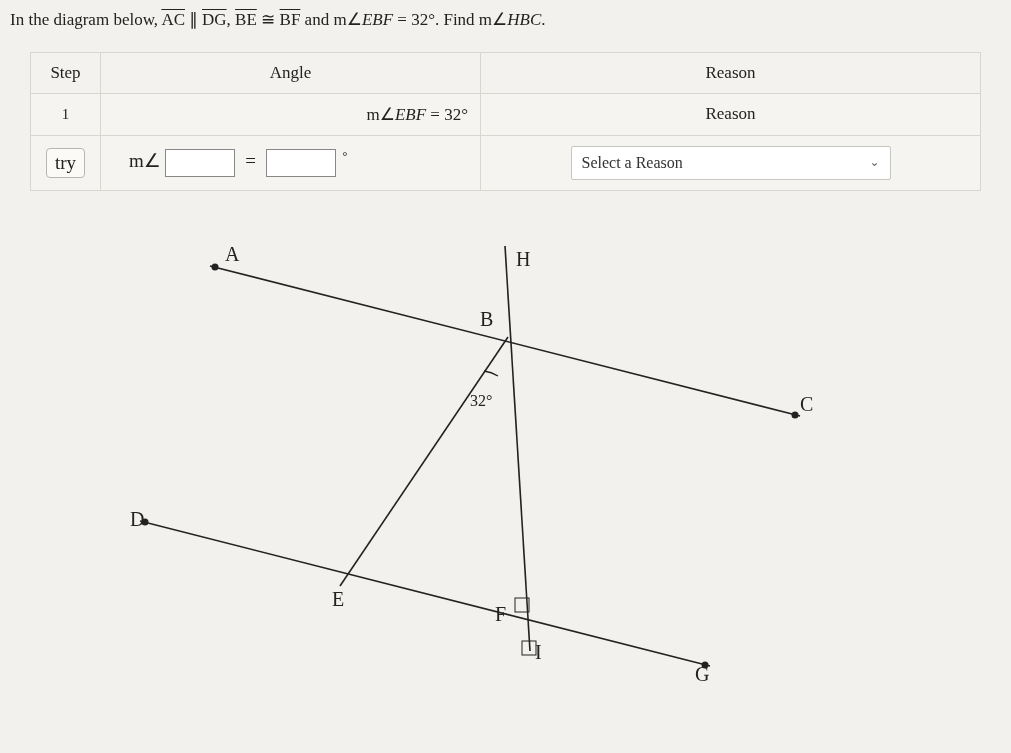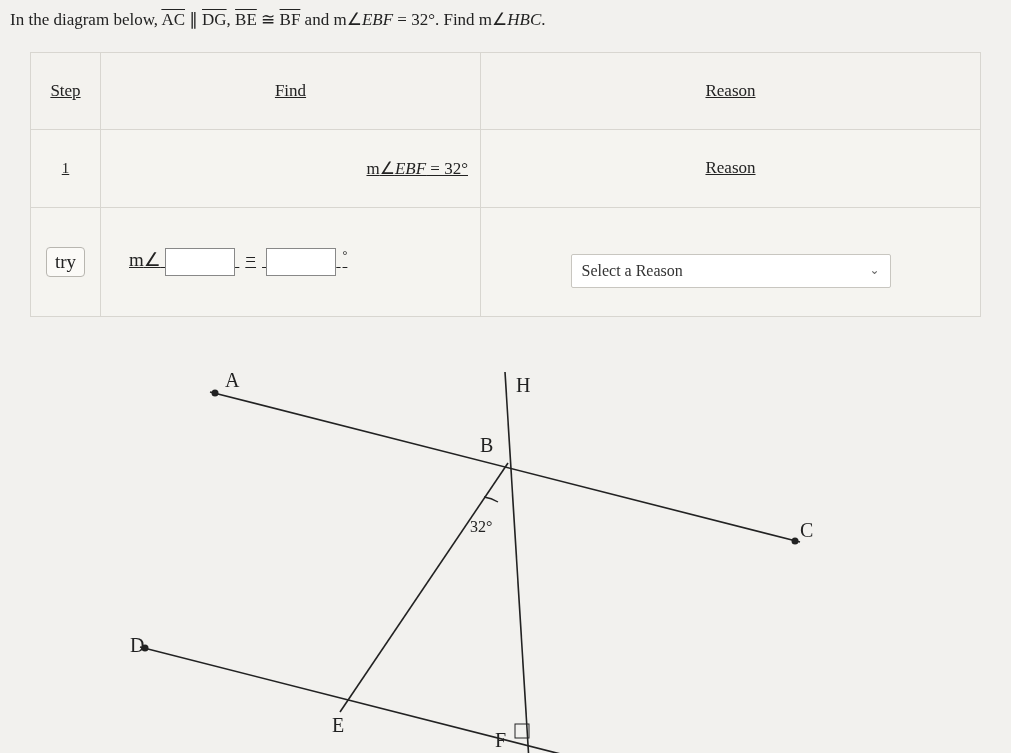--- a/index.html
+++ b/index.html
@@ -23,25 +23,24 @@
   .table-wrap {
     padding: 0 30px;
   }
   table.proof {
     width: 100%;
     border-collapse: collapse;
     font-size: 17px;
   }
   table.proof th, table.proof td {
     border: 1px solid #d8d6d0;
-    padding: 28px 12px;
+    padding: 10px 12px;
     text-align: left;
     background: #f5f4f0;
     vertical-align: middle;
-    text-decoration: underline;
   }
   table.proof th {
     font-weight: normal;
     background: #f3f2ee;
     text-align: center;
   }
   table.proof th.reason-h, table.proof td.reason-c { text-align: center; }
   table.proof td.step-c { text-align: center; width: 70px; font-size:15px;}
   table.proof td.angle-c { text-align: right; width: 380px; }
   .try-btn {
@@ -79,21 +78,20 @@
     background: #fff;
     display: inline-flex;
     align-items: center;
     justify-content: space-between;
     padding: 0 10px;
     font-family: Georgia, serif;
     font-size: 16px;
     color: #333;
     cursor: pointer;
     border-radius: 2px;
-    margin-top: 18px;
   }
   .chev {
     font-size: 12px;
     color: #666;
   }
   .diagram-wrap {
     padding: 30px 60px 20px 60px;
   }
   svg.diagram {
     width: 760px;
@@ -112,21 +110,21 @@
 
 <div class="problem-text">
   <span>In the diagram below, </span><span class="overline">AC</span><span> ∥ </span><span class="overline">DG</span><span>, </span><span class="overline">BE</span><span> ≅ </span><span class="overline">BF</span><span> and m</span><span class="angle-sym"></span><span style="font-style:italic">EBF</span><span> = 32°. Find m</span><span class="angle-sym"></span><span style="font-style:italic">HBC</span><span>.</span>
 </div>
 
 <div class="table-wrap">
 <table class="proof">
   <tbody>
         <tr>
     <th style="width:70px;text-align:center">Step</th>
-    <th style="width:380px;text-align:center">Find</th>
+    <th style="width:380px;text-align:center">Angle</th>
     <th class="reason-h">Reason</th>
   </tr>
   <tr>
     <td class="step-c">1</td>
     <td class="angle-c">
       <span>m</span><span class="angle-sym"></span><span style="font-style:italic">EBF</span><span> = 32°</span>
     </td>
     <td class="reason-c">Reason</td>
   </tr>
   <tr>

